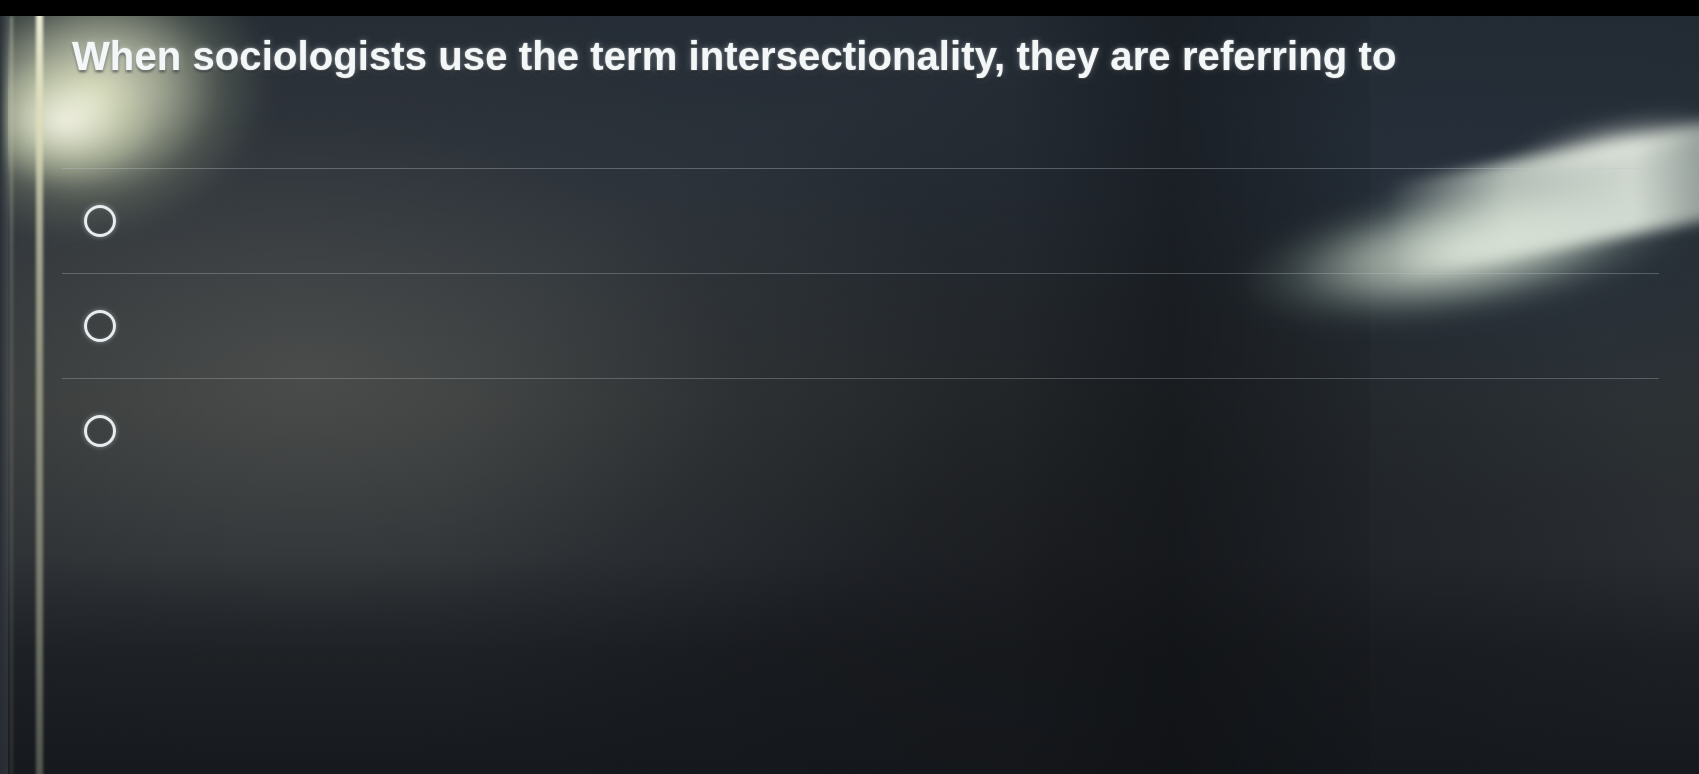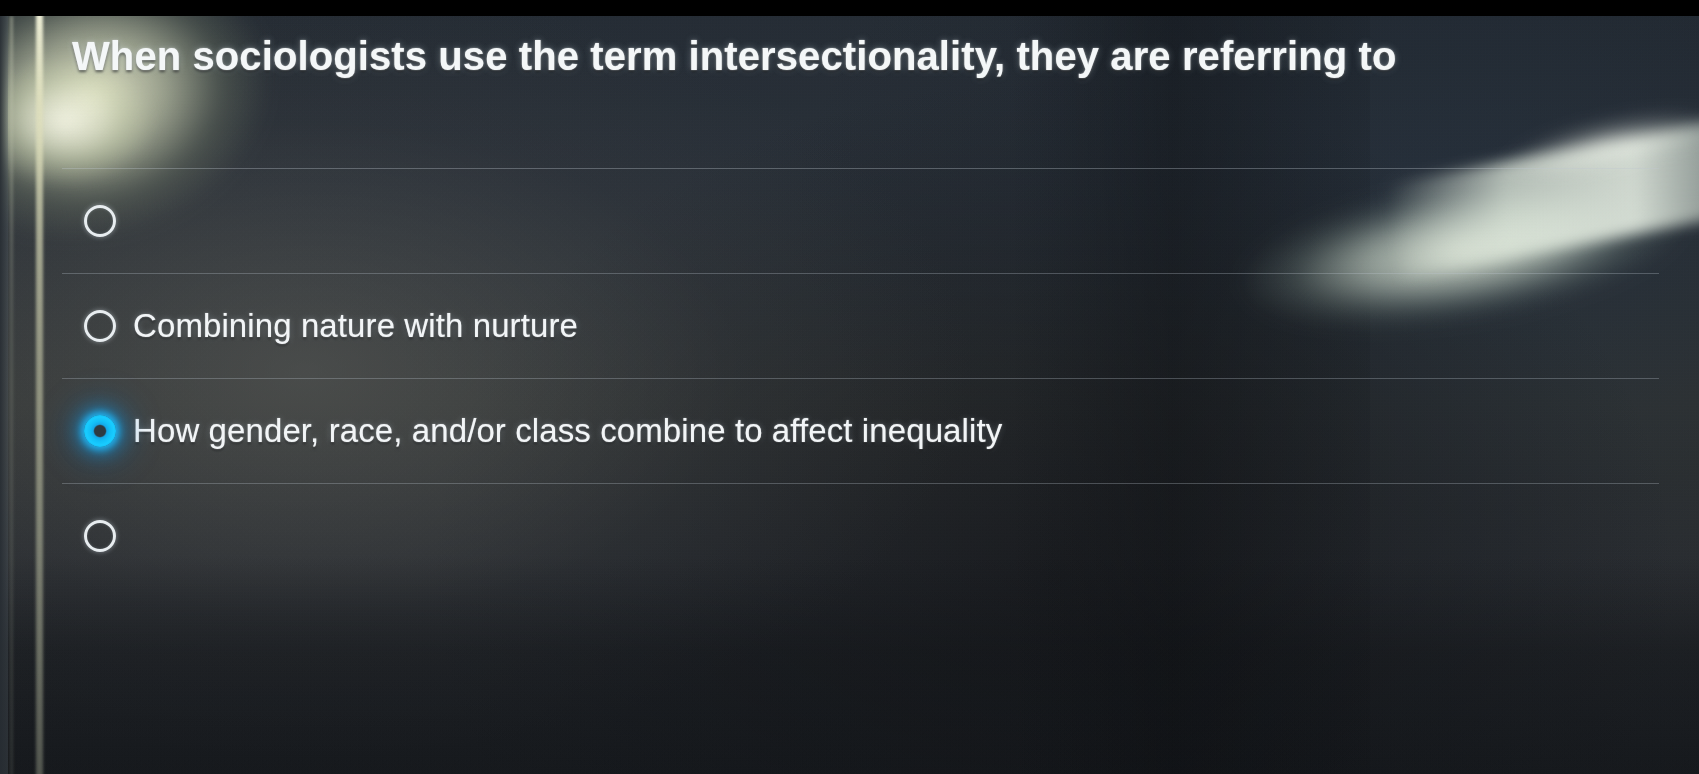--- a/index.html
+++ b/index.html
@@ -230,27 +230,22 @@
 
     <div class="options">
 
       <div class="option-row">
         <span class="radio"></span>
       </div>
 
 
       <div class="option-row">
         <span class="radio"></span>
-        <span class="option-label">Combining nature with nurture</span>
       </div>
 
-      <div class="option-row">
-        <span class="radio selected"></span>
-        <span class="option-label">How gender, race, and/or class combine to affect inequality</span>
-      </div>
 
       <div class="option-row">
         <span class="radio"></span>
       </div>
 
     </div>
   </div>
 
   <div class="glare-topleft"></div>
   <div class="glare-topleft2"></div>

